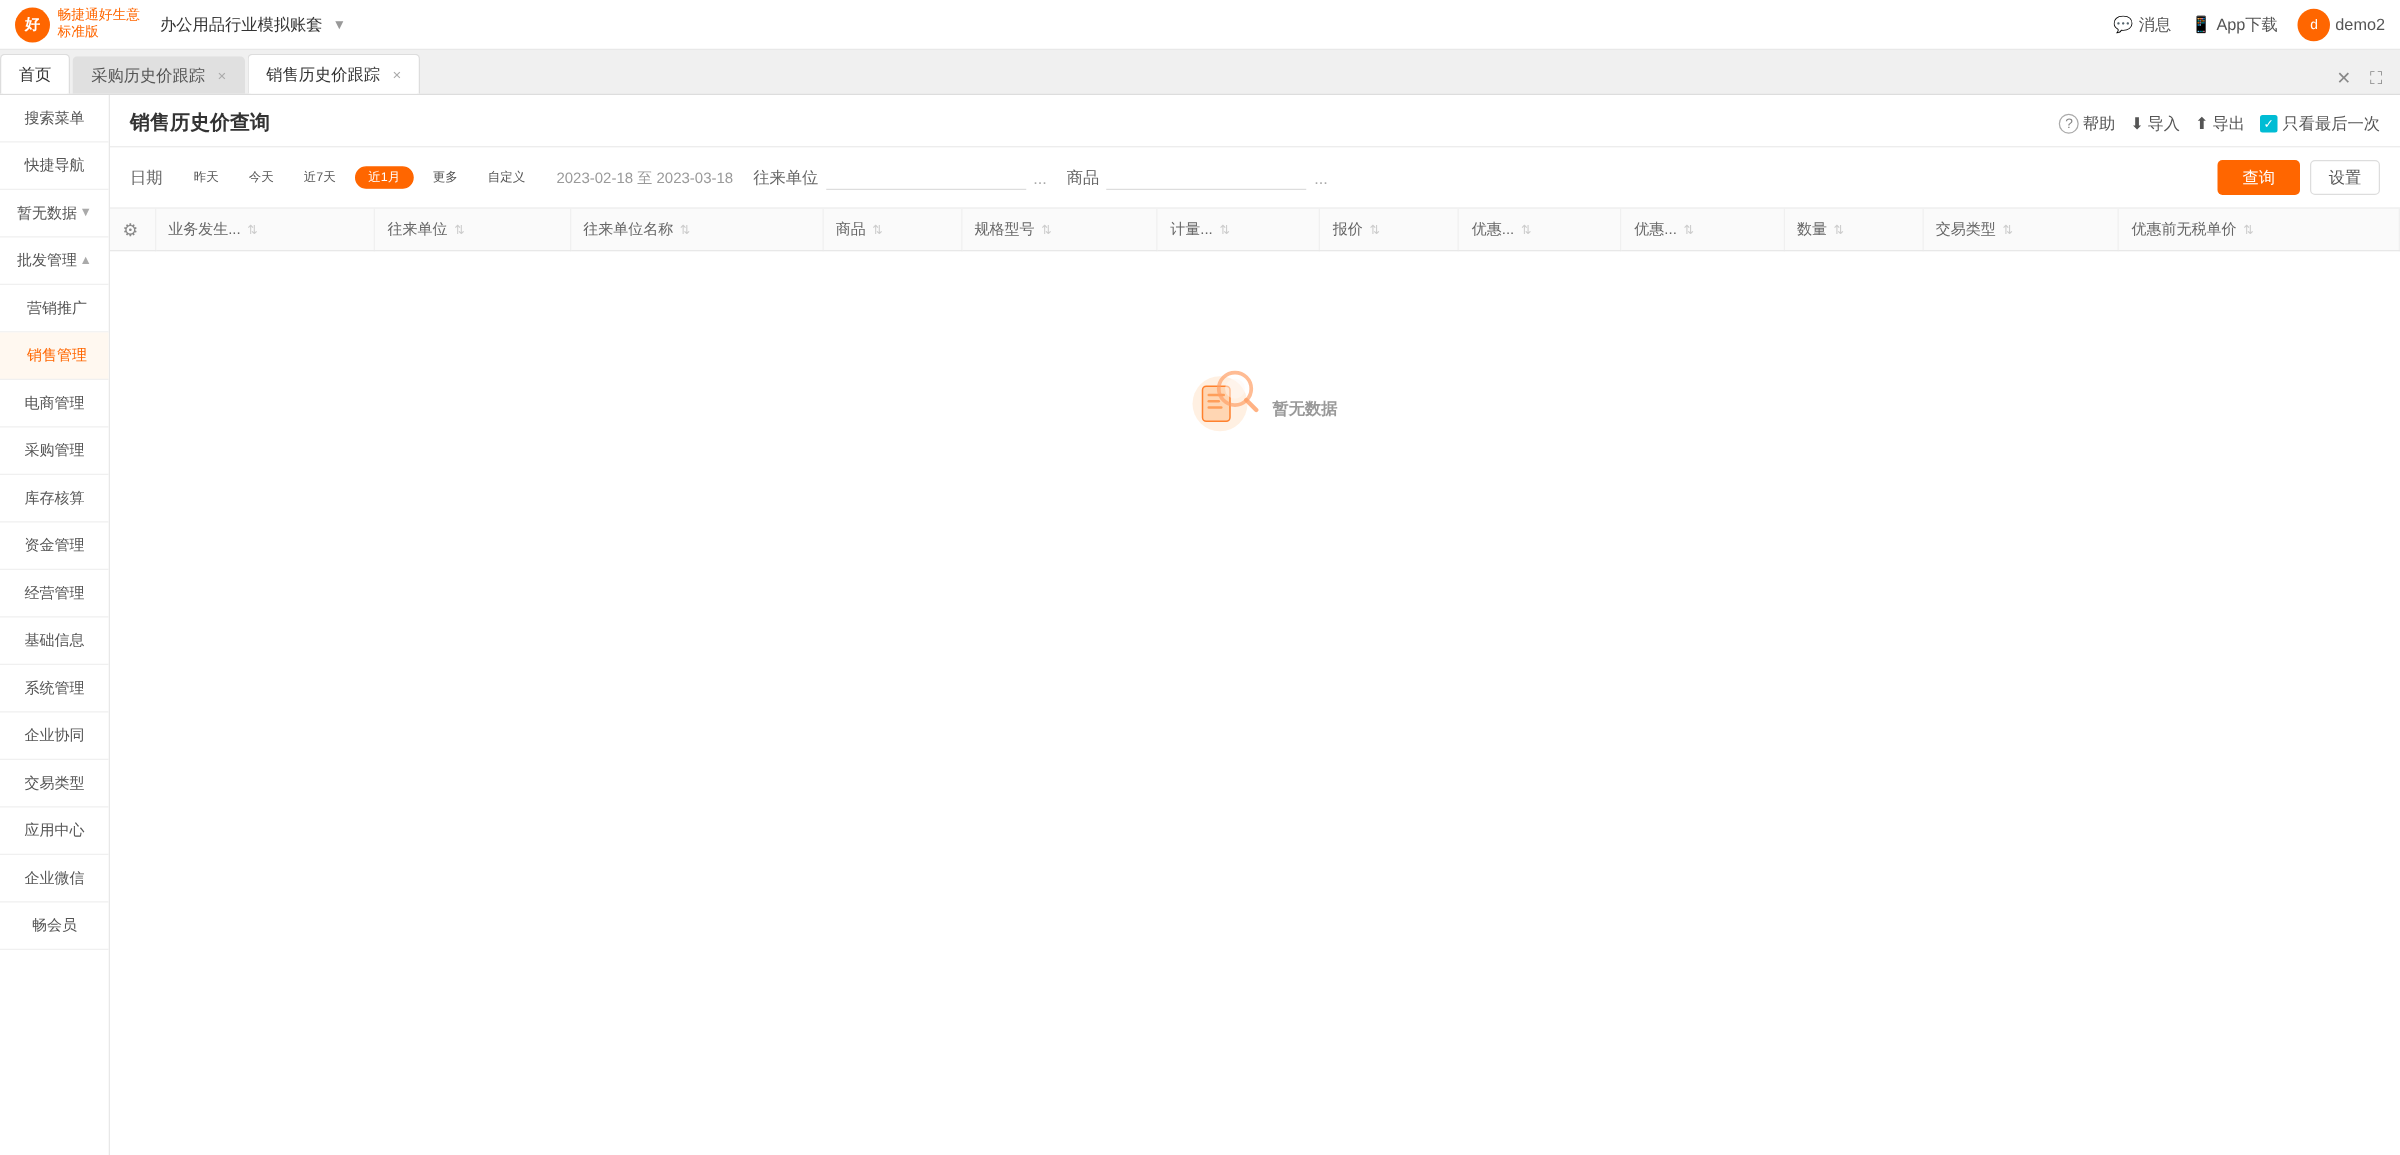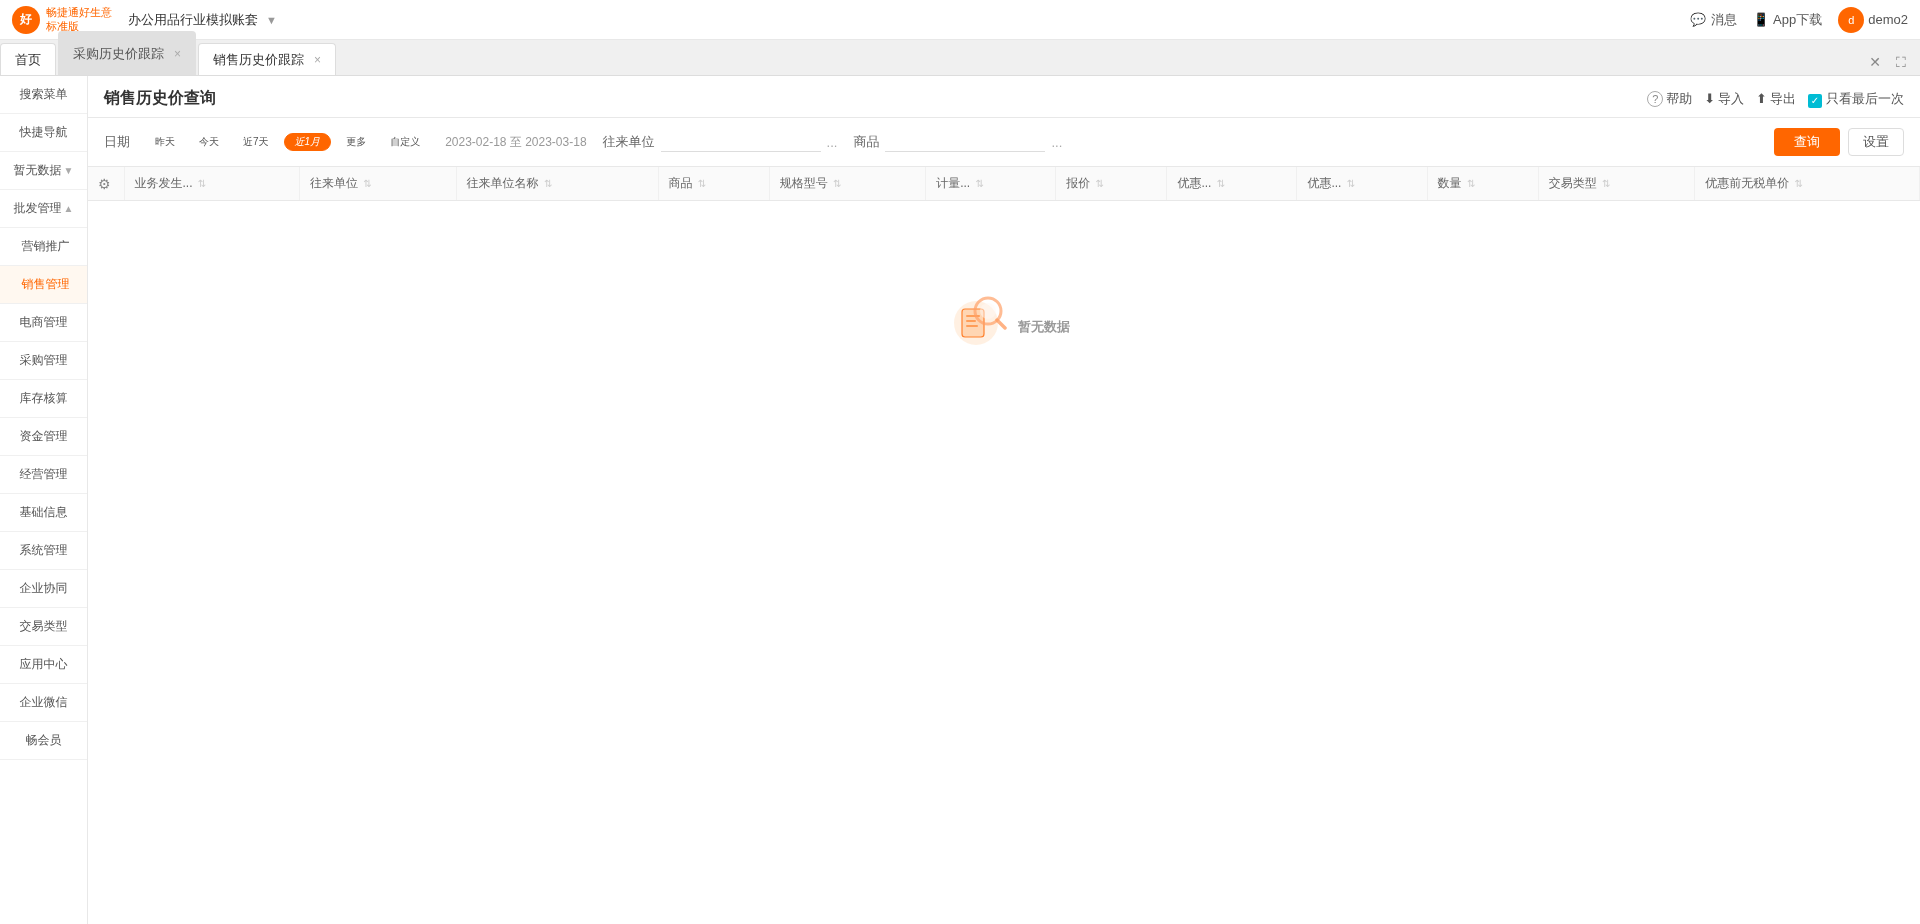--- a/index.html
+++ b/index.html
@@ -12,21 +12,21 @@
     .logo-circle { width: 28px; height: 28px; border-radius: 50%; background: #f60; display: flex; align-items: center; justify-content: center; color: #fff; font-size: 12px; font-weight: bold; }
     .logo-text { font-size: 11px; color: #f60; line-height: 1.2; }
     .app-title { font-size: 13px; color: #333; margin-left: 8px; }
     .topbar-dropdown { color: #999; font-size: 11px; cursor: pointer; }
     .topbar-right { display: flex; align-items: center; gap: 16px; }
     .topbar-right-item { display: flex; align-items: center; gap: 4px; color: #555; font-size: 13px; cursor: pointer; }
     .avatar { width: 26px; height: 26px; border-radius: 50%; background: #f60; color: #fff; display: flex; align-items: center; justify-content: center; font-size: 11px; }
 
     
     .tabbar { height: 36px; background: #f0f0f0; display: flex; align-items: flex-end; padding: 0 0 0 0; border-bottom: 1px solid #ddd; position: relative; }
-    .tab { height: 44px; padding: 0 14px; display: flex; align-items: center; gap: 6px; font-size: 13px; cursor: pointer; border: 1px solid transparent; border-bottom: none; border-radius: 4px 4px 0 0; color: #555; background: #e0e0e0; margin-right: 2px; }
+    .tab { height: 30px; padding: 0 14px; display: flex; align-items: center; gap: 6px; font-size: 13px; cursor: pointer; border: 1px solid transparent; border-bottom: none; border-radius: 4px 4px 0 0; color: #555; background: #e0e0e0; margin-right: 2px; }
     .tab.active { background: #fff; border-color: #ddd; color: #333; font-weight: 500; height: 32px; }
     .tab-home { background: #00bcd4; color: #fff; border-color: #00bcd4; }
     .tab-close { font-size: 12px; color: #aaa; cursor: pointer; margin-left: 4px; }
     .tabbar-right { margin-left: auto; display: flex; align-items: center; gap: 4px; padding-right: 8px; padding-bottom: 2px; }
     .tabbar-btn { width: 22px; height: 22px; display: flex; align-items: center; justify-content: center; cursor: pointer; color: #888; font-size: 14px; }
 
     
     .main-layout { display: flex; flex: 1; overflow: hidden; }
 
     
@@ -34,30 +34,30 @@
     .sidebar-item { padding: 10px 4px; text-align: center; font-size: 12px; color: #555; cursor: pointer; border-bottom: 1px solid #f0f0f0; }
     .sidebar-item.active { color: #f60; background: #fff8f0; }
     .sidebar-item.has-arrow { display: flex; align-items: center; justify-content: center; gap: 2px; }
 
     
     .content { flex: 1; display: flex; flex-direction: column; overflow: hidden; background: #f5f5f5; }
     .page-header { background: #fff; padding: 12px 16px 8px 16px; border-bottom: 1px solid #e8e8e8; display: flex; align-items: center; justify-content: space-between; }
     .page-title { font-size: 16px; font-weight: bold; color: #333; }
     .page-header-actions { display: flex; align-items: center; gap: 12px; }
     .header-action { display: flex; align-items: center; gap: 3px; color: #555; font-size: 13px; cursor: pointer; }
-    .checkbox-label { display: flex; align-items: flex-end; gap: 4px; color: #555; font-size: 13px; cursor: pointer; }
+    .checkbox-label { display: flex; align-items: center; gap: 4px; color: #555; font-size: 13px; cursor: pointer; }
     .checkbox-teal { width: 14px; height: 14px; border-radius: 2px; background: #00bcd4; display: flex; align-items: center; justify-content: center; }
     .checkbox-teal::after { content: '✓'; color: #fff; font-size: 10px; }
 
     
     .filter-area { background: #fff; padding: 10px 16px; border-bottom: 1px solid #e8e8e8; display: flex; align-items: center; gap: 16px; flex-wrap: wrap; }
     .filter-label { color: #666; font-size: 13px; }
     .filter-dates { display: flex; align-items: center; gap: 6px; flex-wrap: wrap; }
     .date-btn { padding: 2px 8px; border-radius: 3px; border: 1px solid transparent; cursor: pointer; font-size: 10px; color: #555; background: transparent; }
-    .date-btn.active { background: #f60; color: #fff; border-color: #f60; border-radius: 10px; padding: 1px 10px; font-style: italic; }
+    .date-btn.active { background: #f60; color: #fff; border-color: #f60; border-radius: 10px; padding: 1px 10px; }
     .date-range-text { color: #999; font-size: 12px; }
     .filter-input-group { display: flex; align-items: center; gap: 6px; }
     .filter-input { border: none; border-bottom: 1px solid #ddd; padding: 2px 6px; font-size: 13px; width: 160px; outline: none; color: #333; }
     .filter-input-dots { color: #aaa; font-size: 13px; cursor: pointer; }
     .filter-actions { display: flex; align-items: center; gap: 8px; margin-left: auto; justify-content: flex-end; }
     .btn-query { background: #f60; color: #fff; border: none; padding: 5px 20px; border-radius: 4px; cursor: pointer; font-size: 13px; }
     .btn-settings { background: #fff; color: #555; border: 1px solid #ddd; padding: 4px 14px; border-radius: 4px; cursor: pointer; font-size: 13px; }
 
     
     .table-container { flex: 1; overflow: auto; background: #fff; margin: 0; }

